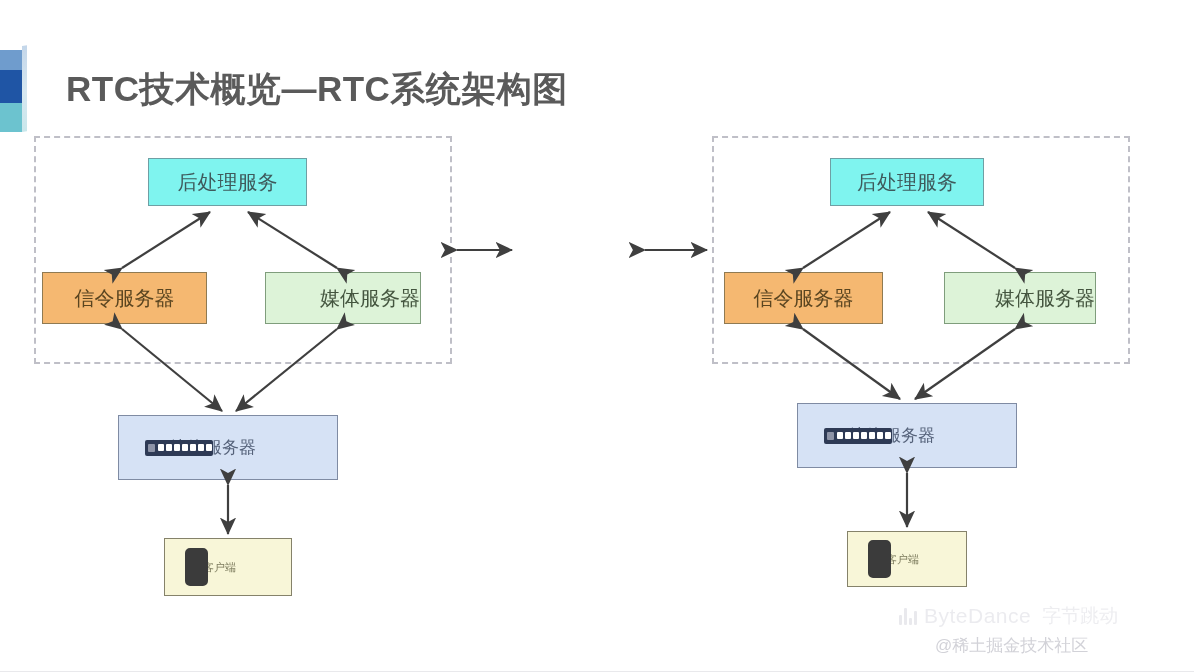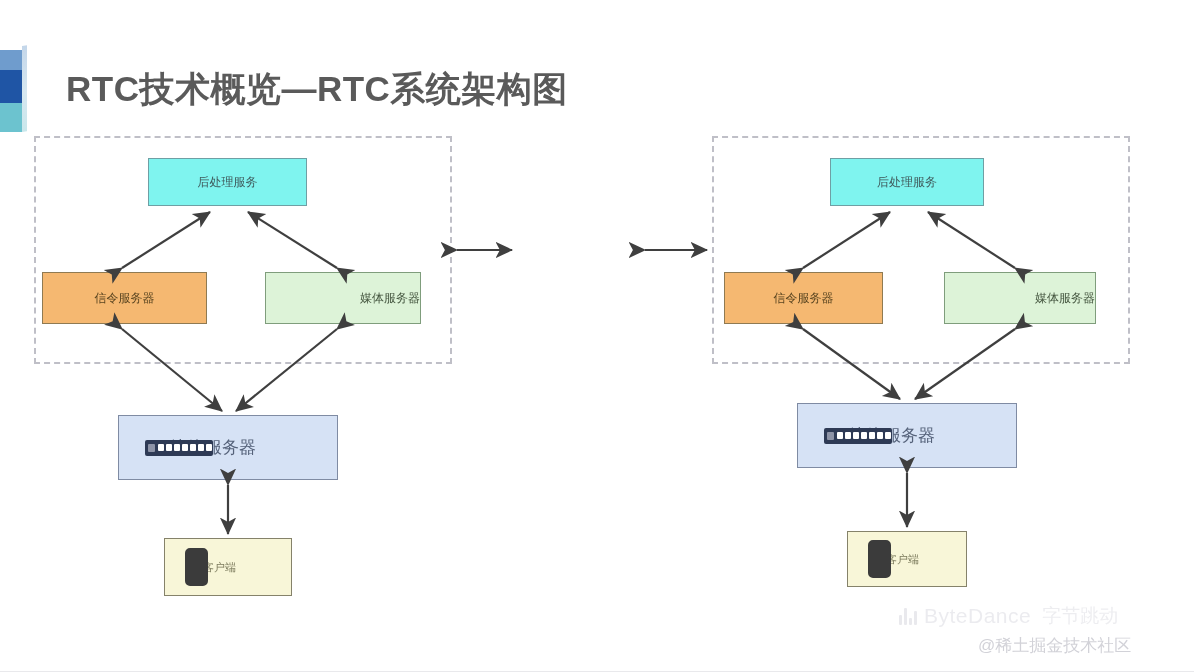--- a/index.html
+++ b/index.html
@@ -100,21 +100,21 @@
   
   #media-left  { left: 265px; top: 272px; width: 156px; height: 52px; }
   #media-right { left: 944px; top: 272px; width: 152px; height: 52px; }
   
   #edge-left  { left: 118px; top: 415px; width: 220px; height: 65px; }
   #edge-right { left: 797px; top: 403px; width: 220px; height: 65px; }
   
   #client-left  { left: 164px; top: 538px; width: 128px; height: 58px; }
   #client-right { left: 847px; top: 531px; width: 120px; height: 56px; }
 
-  .node-label { font-size: 12px; }
+  .node-label { font-size: 20px; }
   .node.edge .node-label   { margin-left: 52px; font-size: 17px; }
   .node.client .node-label { margin-left: 38px; font-size: 11px; color: #7b7a5c; }
 
   
   .switch-icon {
     position: absolute;
     left: 26px;
     top: 50%;
     margin-top: -8px;
     width: 68px;
@@ -210,21 +210,21 @@
   #bd-bars span:nth-child(4) { height: 14px; }
   #bd-text {
     font-size: 21px;
     color: #d9d9e0;
     letter-spacing: .5px;
     white-space: nowrap;
   }
   #bd-text-cn { font-size: 19px; color: #dcdce2; margin-left: 4px; }
   #community-watermark {
     position: absolute;
-    left: 978px;
+    left: 935px;
     top: 634px;
     font-size: 17px;
     color: #d2d2d8;
     white-space: nowrap;
   }
 </style>
 </head>
 <body>
 
 <div id="slide">

